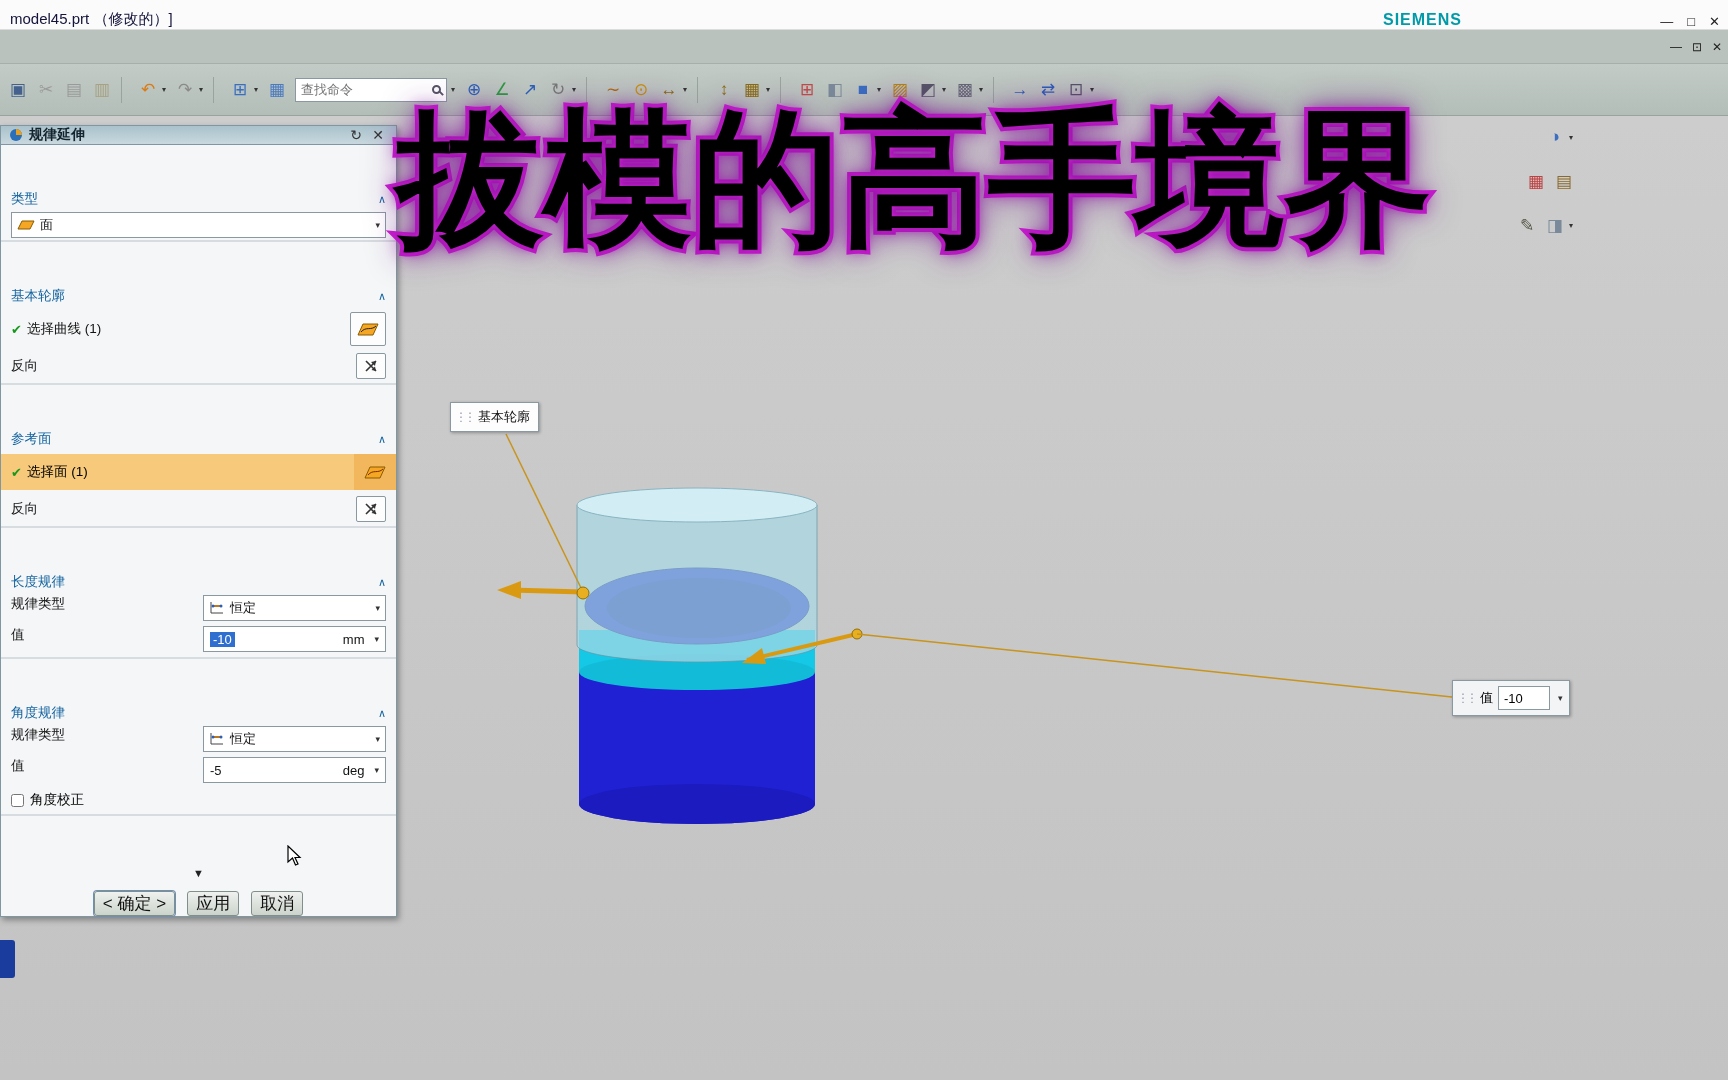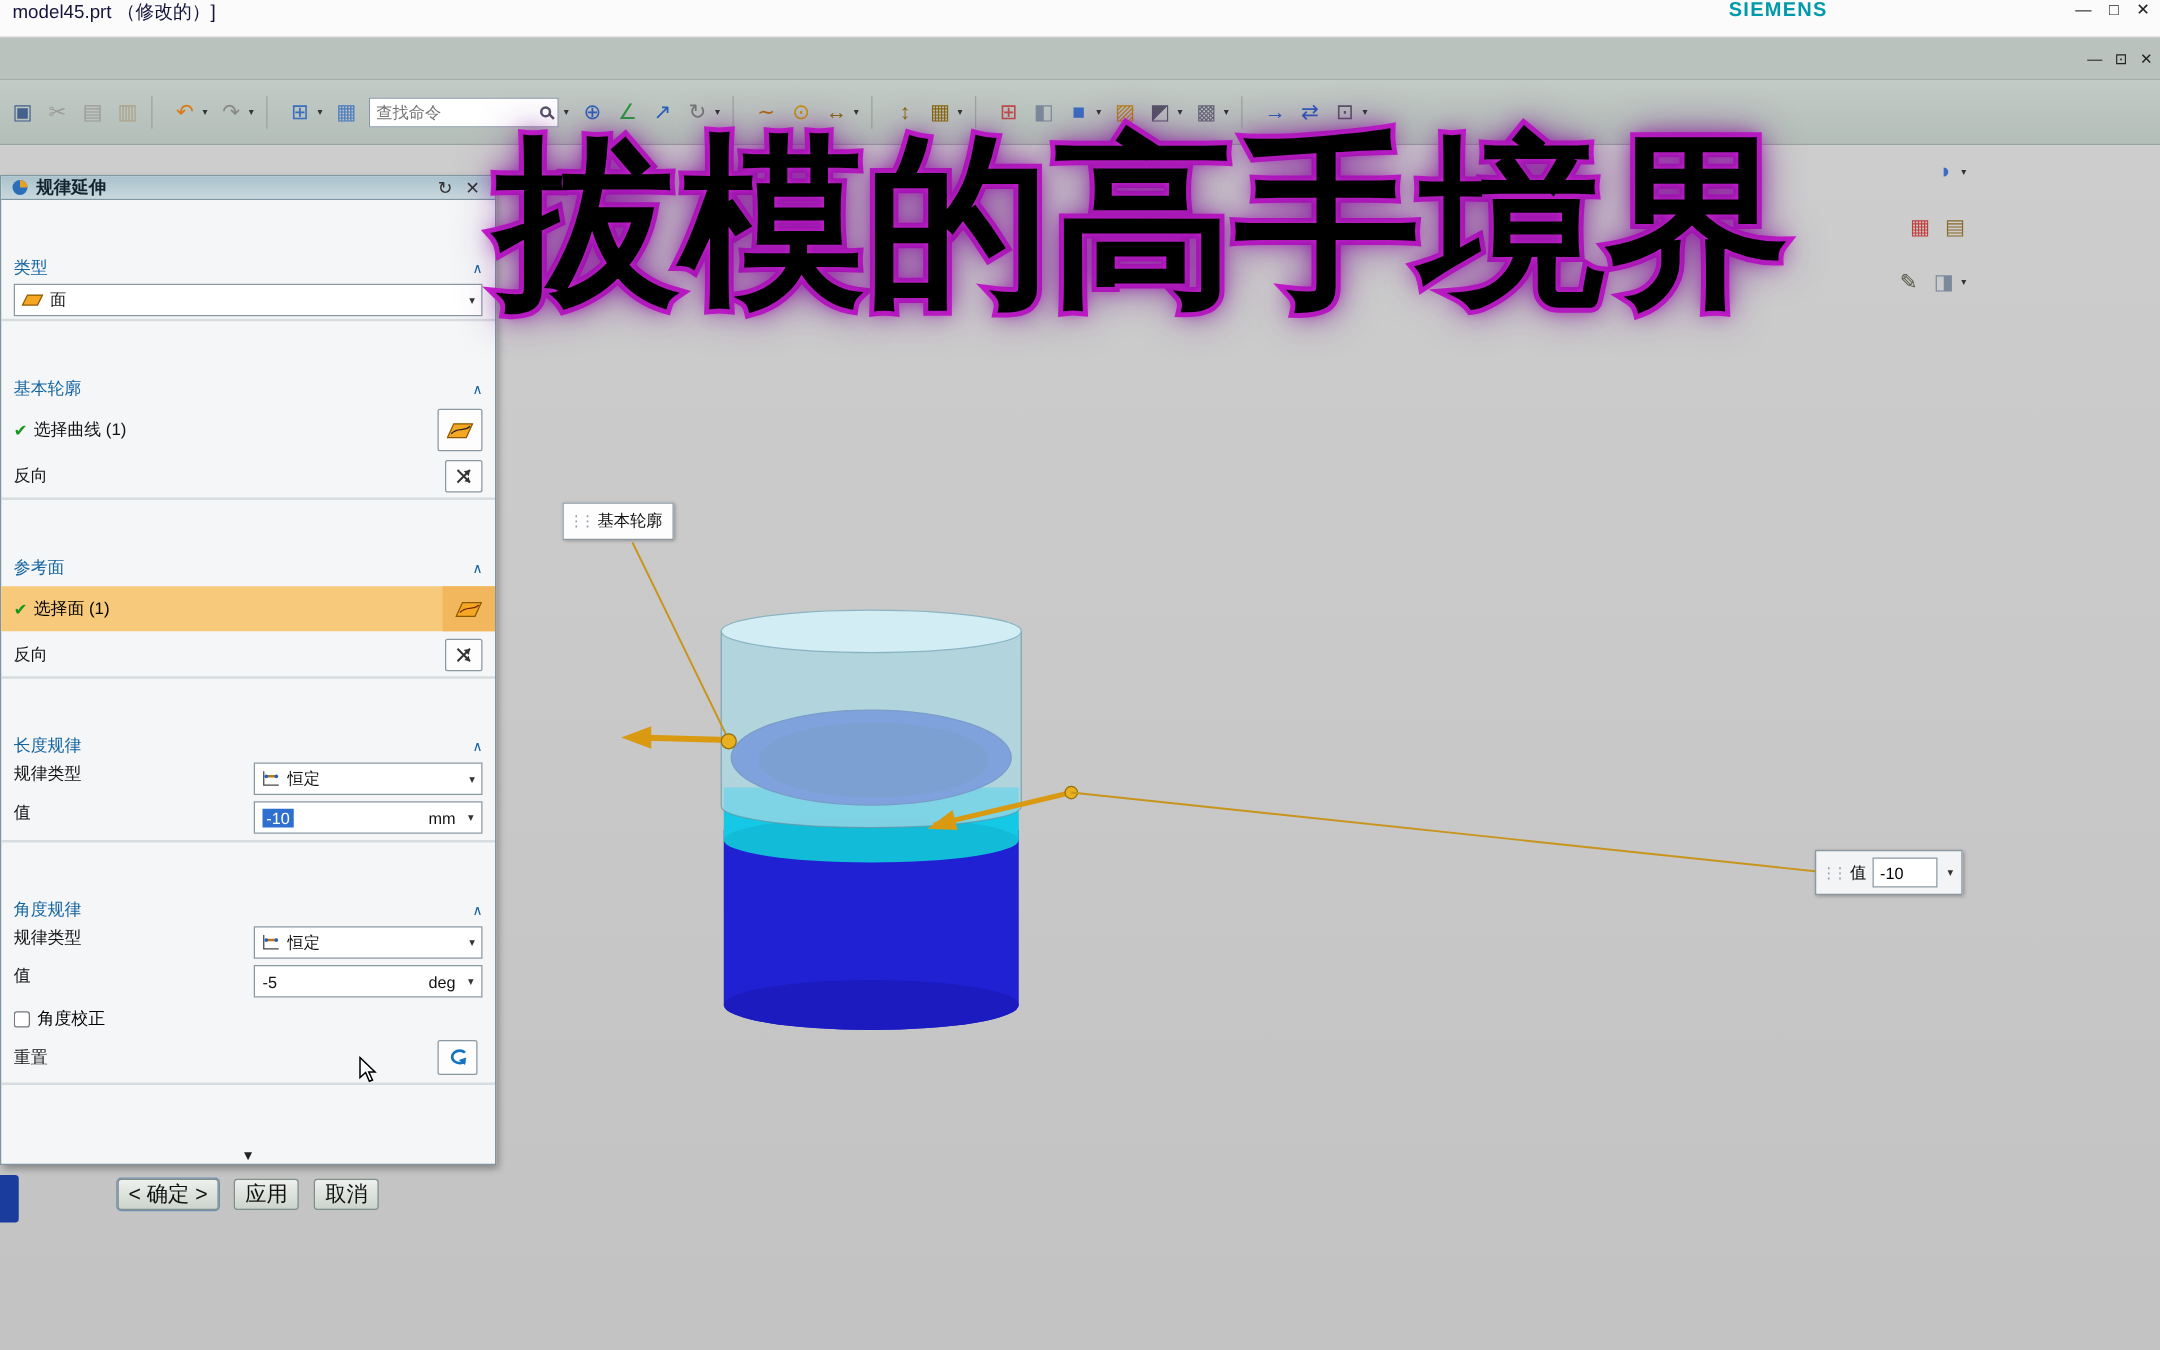--- a/index.html
+++ b/index.html
@@ -1,21 +1,21 @@
 <!DOCTYPE html>
 <html><head>
 <meta charset="utf-8">
 <style>
   * { margin:0; padding:0; box-sizing:border-box; }
   html,body { width:1728px; height:1080px; overflow:hidden; font-family:"Liberation Sans", sans-serif; }
   #app { position:relative; width:1728px; height:1080px; background:#c8c8c8; }
 
   
   .titlebar { position:relative; height:30px; background:#fbfbfb; border-bottom:1px solid #dcdcdc;
-              display:flex; align-items:flex-start; padding:0 10px; }
+              display:flex; align-items:flex-end; padding:0 10px; }
   .titlebar .title { font-size:15px; color:#14143c; }
   .titlebar .brand { position:absolute; left:1383px; color:#009aa8; font-weight:bold; font-size:16px; letter-spacing:1px; }
   .title-controls { position:absolute; right:8px; display:flex; gap:14px; }
   .winbtn { font-size:13px; color:#222; cursor:default; }
 
   
   .menubar { position:relative; height:34px; background:#b9c2bc; display:flex; align-items:center;
              padding-left:2px; border-bottom:1px solid #a6afaa; }
   .menu-item { font-size:14px; color:#101010; padding:0 8px; white-space:nowrap; }
   .menu-item:nth-child(8) { margin-left:30px; }
@@ -33,21 +33,21 @@
                border:1px solid #8a98a2; margin:0 4px; padding:0 5px; }
   .searchbox input { border:none; outline:none; width:118px; font-size:13px; color:#333; background:transparent; }
   .mag { width:9px; height:9px; border:2px solid #556; border-radius:50%; position:relative; margin-left:auto; }
   .mag::after { content:""; position:absolute; width:6px; height:2px; background:#556; transform:rotate(45deg); right:-5px; bottom:-2px; }
 
   
   .workspace { position:relative; width:1728px; height:964px; background:linear-gradient(#cdcdcd,#c3c3c3); }
   .model-svg { position:absolute; left:0; top:0; pointer-events:none; }
 
   
-  .dialog { position:absolute; left:0; top:24px; width:397px; height:792px; background:#f4f6f7;
+  .dialog { position:absolute; left:0; top:9px; width:397px; height:792px; background:#f4f6f7;
             border:1px solid #7e97a2; box-shadow:2px 3px 6px rgba(0,0,0,.35); display:flex; flex-direction:column; z-index:10;gap:37px; }
   .dlg-header { height:30px; background:linear-gradient(#a9c2cc,#c9d8de); border-bottom:1px solid #7e97a2;
                 display:flex; align-items:center; padding:0 8px; }
   .dlg-title { font-size:14px; color:#14242e; margin-left:6px; font-weight:bold; }
   .hdr-btn { margin-left:auto; font-size:14px; color:#333; width:20px; text-align:center; }
   .hdr-btn + .hdr-btn { margin-left:2px; }
   .dlg-section { border-bottom:2px solid #d6dce0; padding:6px 0 0; }
   .sec-head { display:flex; align-items:center; margin:2px 10px 4px; }
   .sec-title { color:#1464a0; font-size:13.5px; }
   .chev { margin-left:auto; color:#1464a0; font-size:11px; }
@@ -345,29 +345,20 @@
           <span class="vf">
             <span>-5</span>
             <span class="unit">deg</span>
             <span class="caret">▾</span>
           </span>
         </div>
         <div class="cbrow">
           <input type="checkbox" style="">
           <span>角度校正</span>
         </div>
-        <div class="row" style="height:36px;margin-top:4px;">
-          <span>重置</span>
-          <span class="iconbtn" style="margin-left:auto;margin-right:4px;width:32px;height:28px;">
-            <svg width="18" height="14">
-              <path d="M15,3 A6,5 0 1 0 15,10" fill="none" stroke="#1273c0" stroke-width="2.2"></path>
-              <polygon points="15,13 10,9 16,7" fill="#1273c0"></polygon>
-            </svg>
-          </span>
-        </div>
       </div>
 
       <div class="dlg-section s-foot">
         <div class="more-caret">▼</div>
         <div class="btn-row">
           <button class="dlg-btn ok">&lt; 确定 &gt;</button>
           <button class="dlg-btn">应用</button>
           <button class="dlg-btn">取消</button>
         </div>
       </div>

